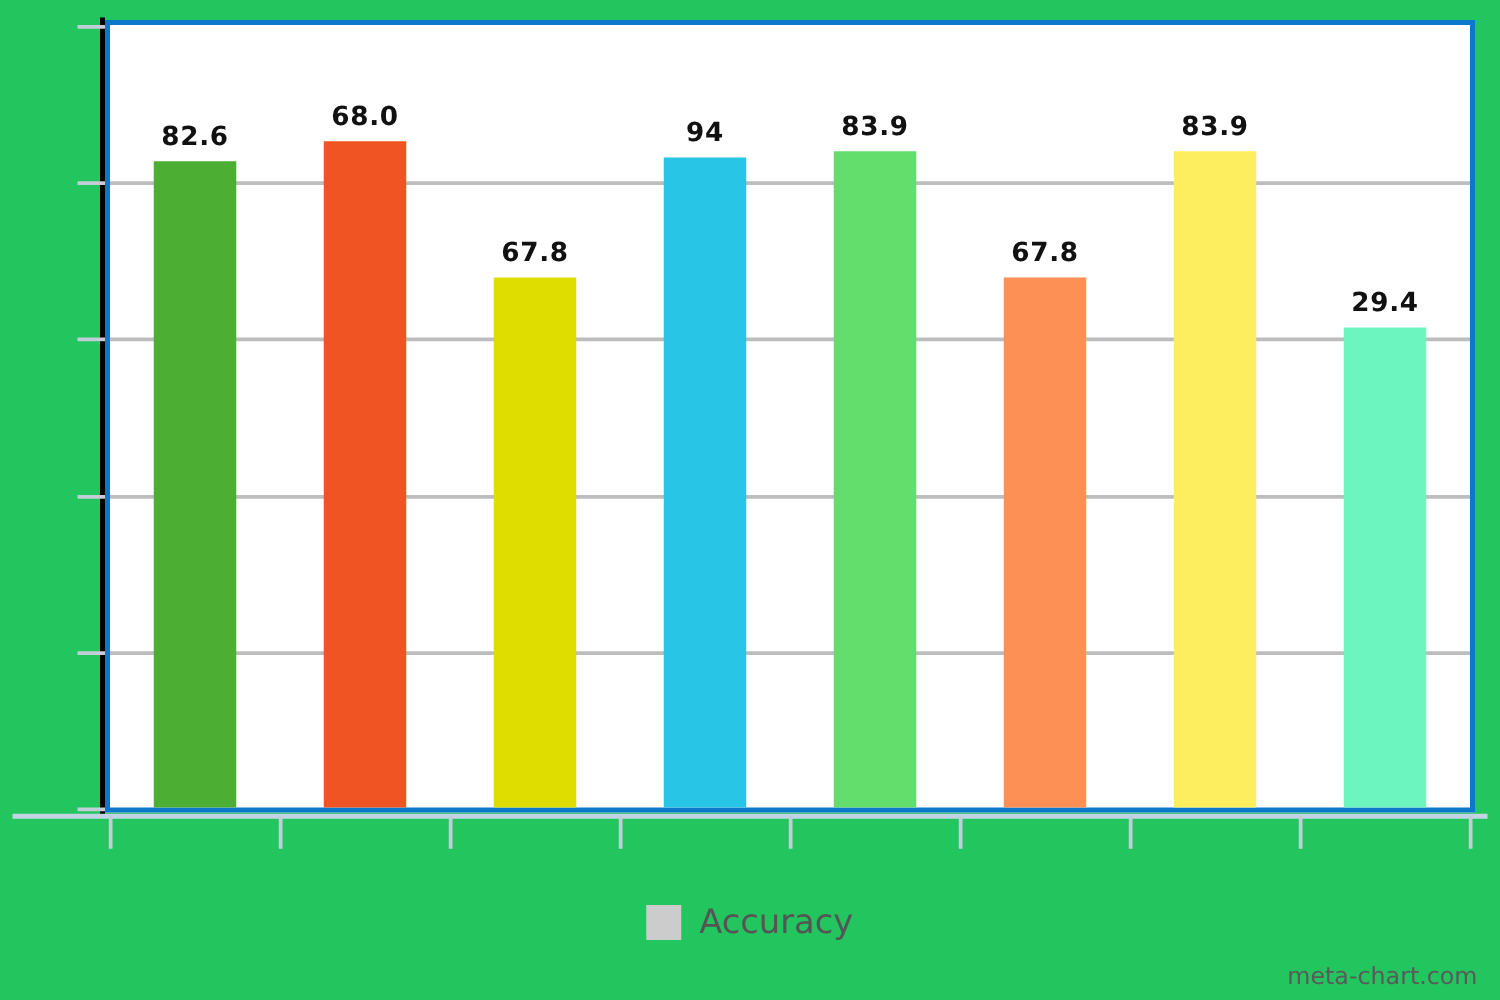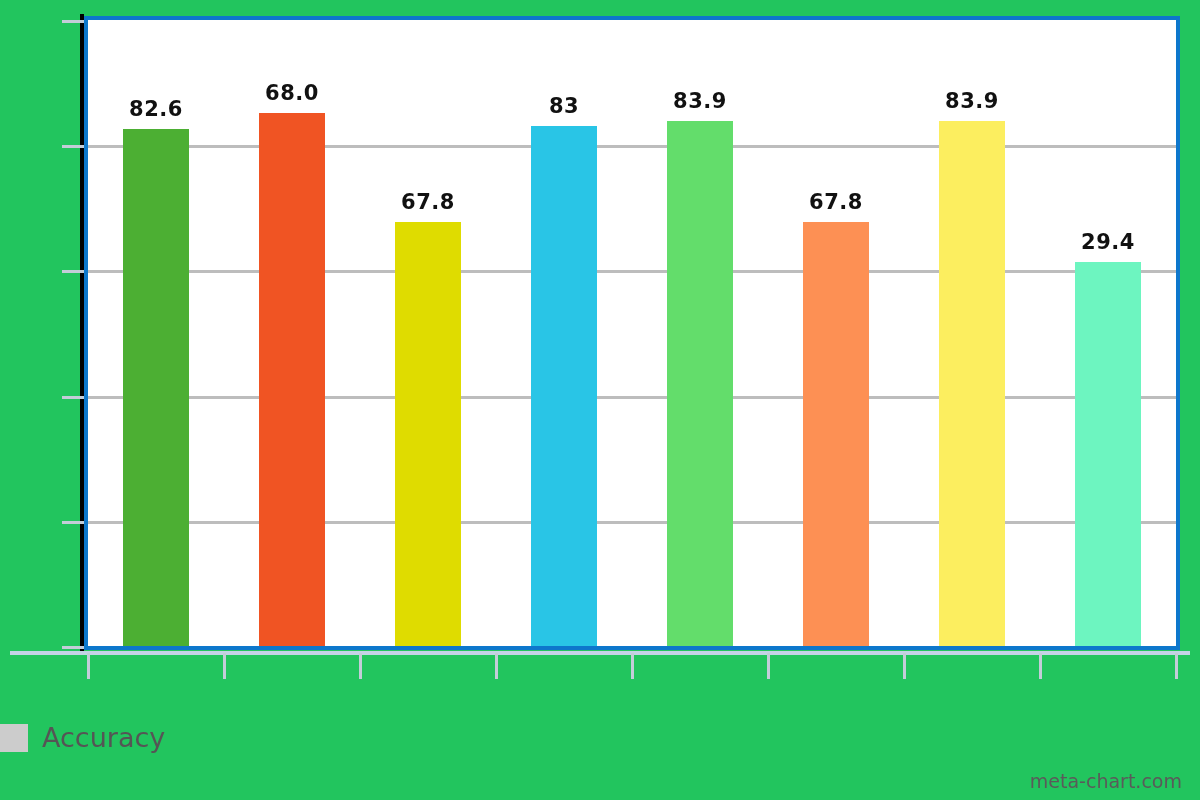--- a/index.html
+++ b/index.html
@@ -101,20 +101,21 @@
   }
 
   
   .legend {
     position: absolute;
     left: 0;
     top: 722px;
     width: 1200px;
     display: flex;
     align-items: center;
+    justify-content: center;
     gap: 14px;
   }
   .legend-swatch {
     width: 28px;
     height: 28px;
     background: #cccccc;
     display: inline-block;
   }
   .legend-label {
     color: #555555;
@@ -165,21 +166,21 @@
           <div class="bar" style="left: 851px; width: 66px; height: 525.214px; background: rgb(252, 238, 95);"></div>
           <div class="bar" style="left: 987px; width: 66px; height: 383.738px; background: rgb(109, 245, 192);"></div>
         </div>
     </div>
   </div>
 
   <div id="bar-labels">
       <div class="bar-label" style="left: 93px; width: 126px; top: 96.924px; color: rgb(17, 17, 17);">82.6</div>
       <div class="bar-label" style="left: 229px; width: 126px; top: 80.648px; color: rgb(17, 17, 17);">68.0</div>
       <div class="bar-label" style="left: 365px; width: 126px; top: 189.572px; color: rgb(17, 17, 17);">67.8</div>
-      <div class="bar-label" style="left: 501px; width: 126px; top: 94.42px; color: rgb(17, 17, 17);">83</div>
+      <div class="bar-label" style="left: 501px; width: 126px; top: 94.42px; color: rgb(17, 17, 17);">94</div>
       <div class="bar-label" style="left: 637px; width: 126px; top: 88.786px; color: rgb(17, 17, 17);">83.9</div>
       <div class="bar-label" style="left: 773px; width: 126px; top: 189.572px; color: rgb(17, 17, 17);">67.8</div>
       <div class="bar-label" style="left: 909px; width: 126px; top: 88.786px; color: rgb(17, 17, 17);">83.9</div>
       <div class="bar-label" style="left: 1045px; width: 126px; top: 230.262px; color: rgb(17, 17, 17);">29.4</div>
     </div>
 
   <div class="x-axis-line"></div>
   <div id="x-ticks">
       <div class="x-tick" style="left: 87px;"></div>
       <div class="x-tick" style="left: 223px;"></div>

